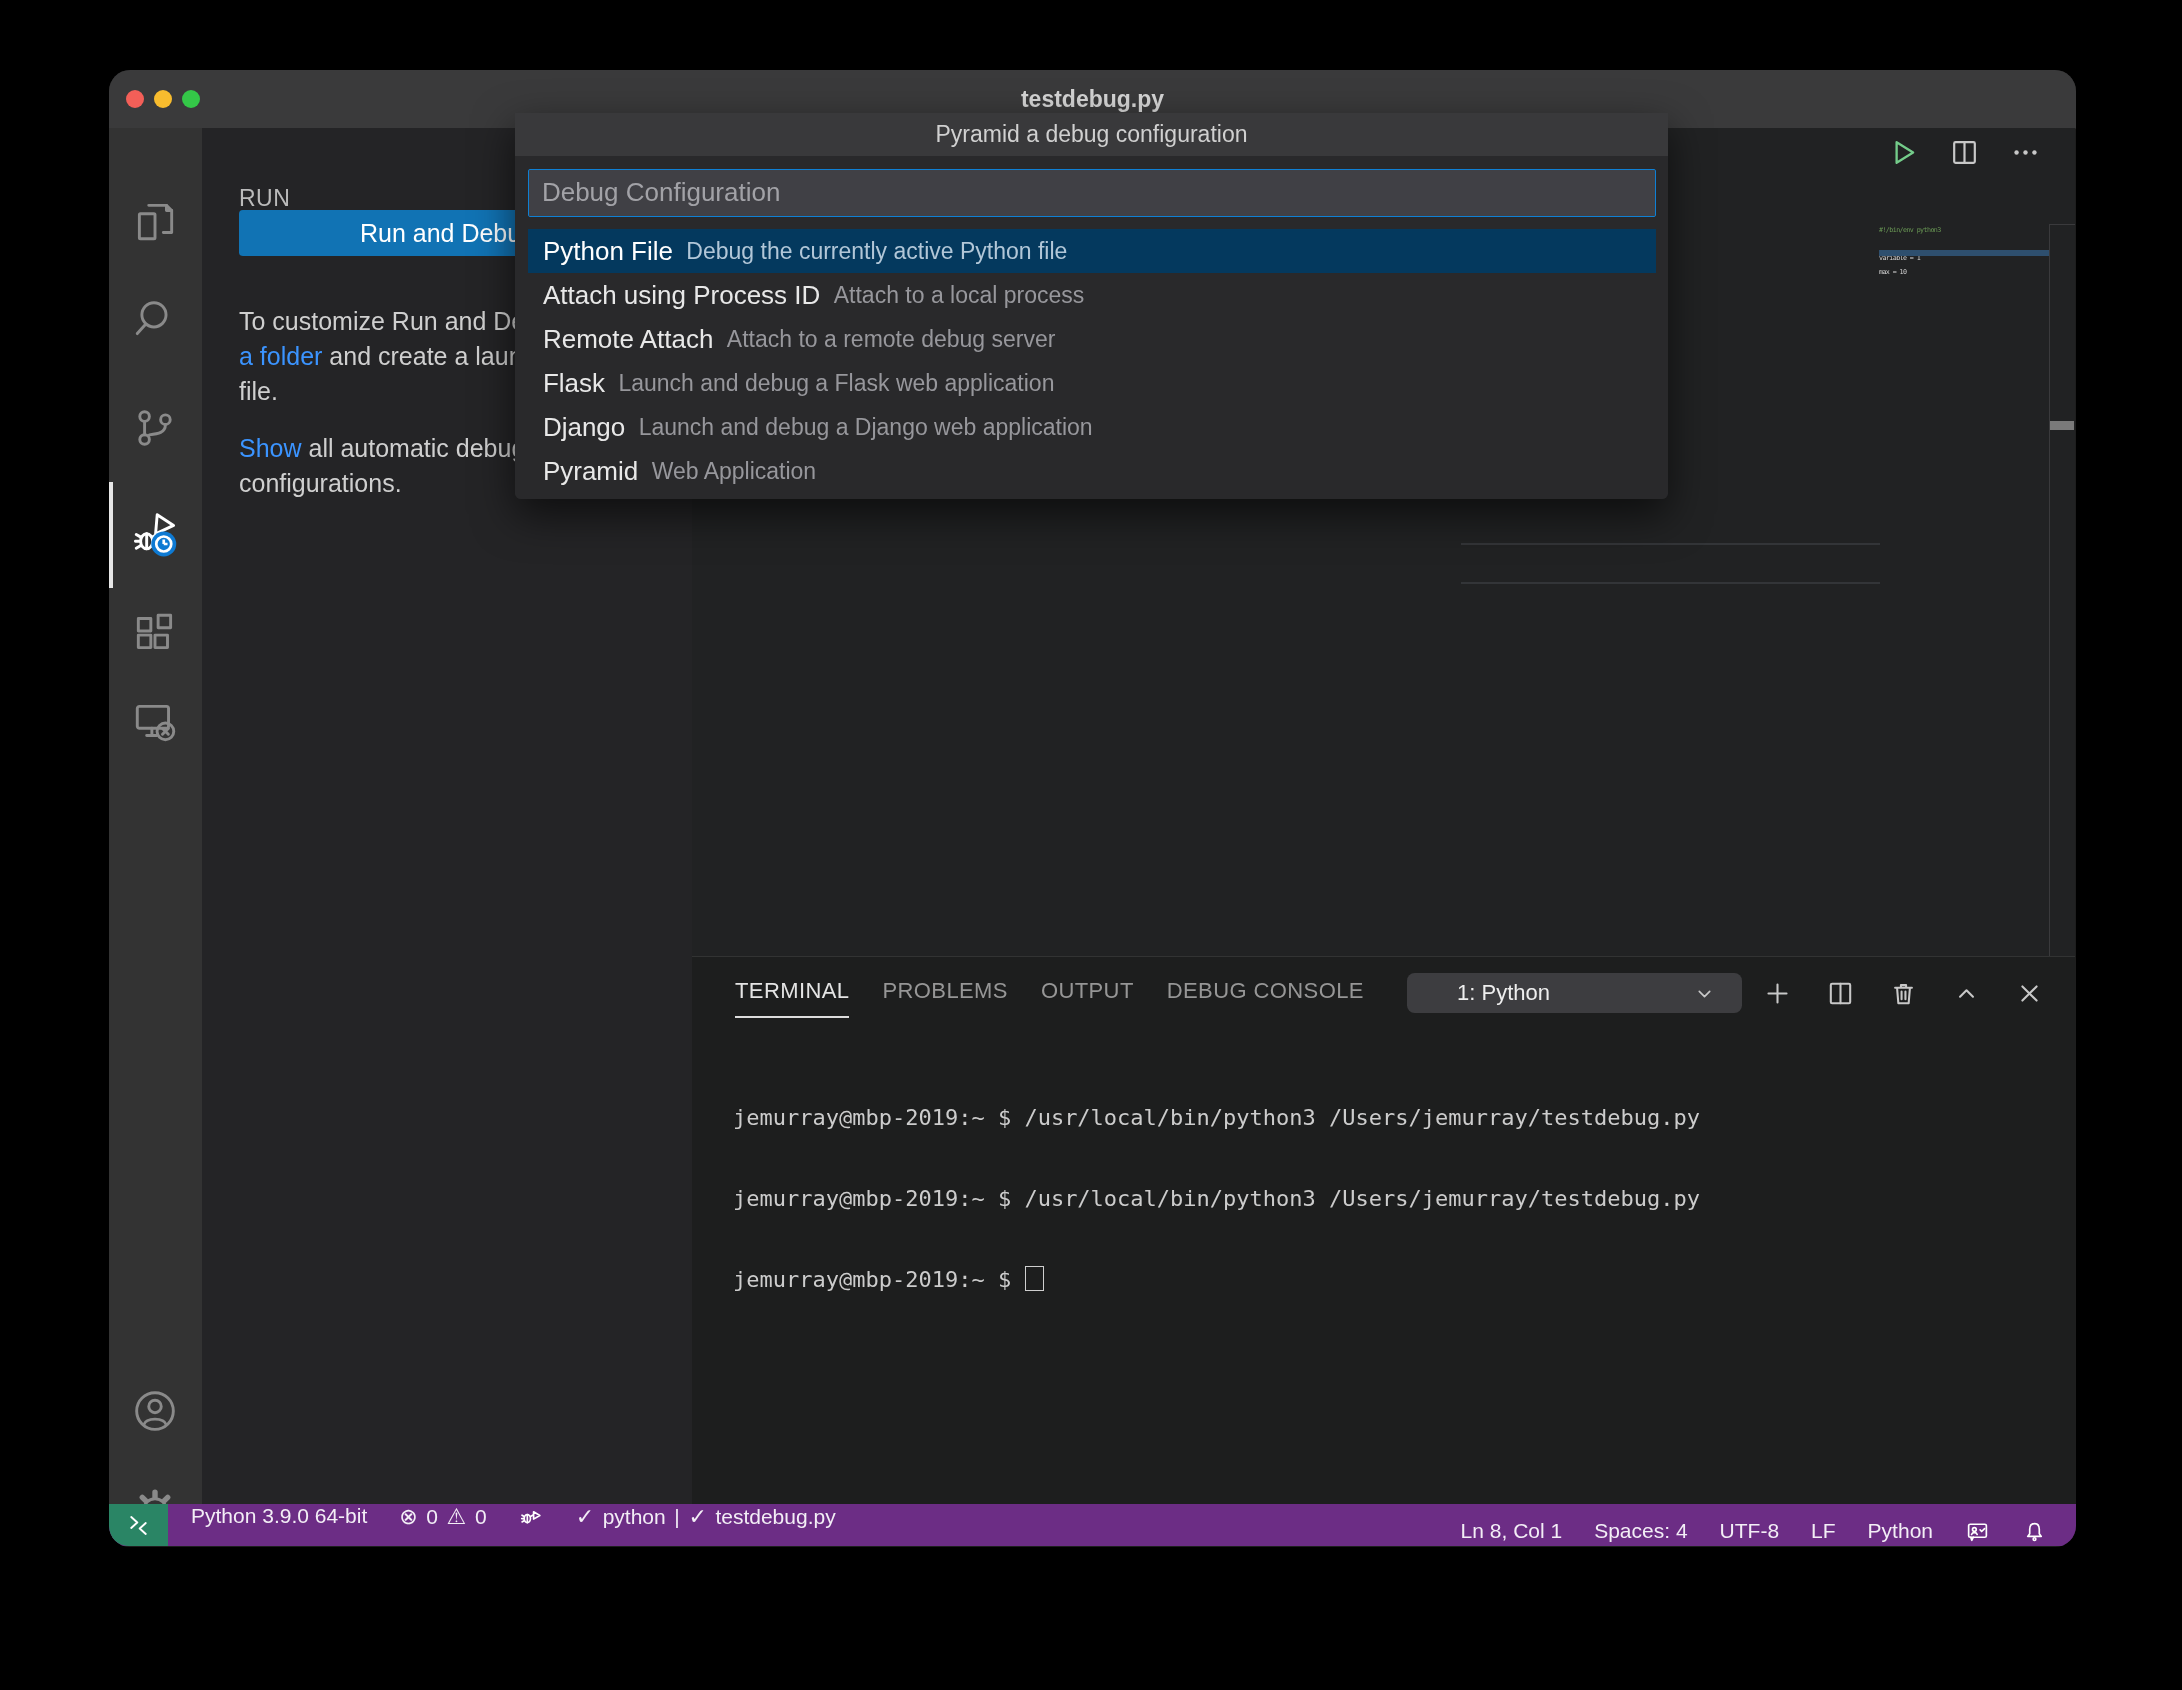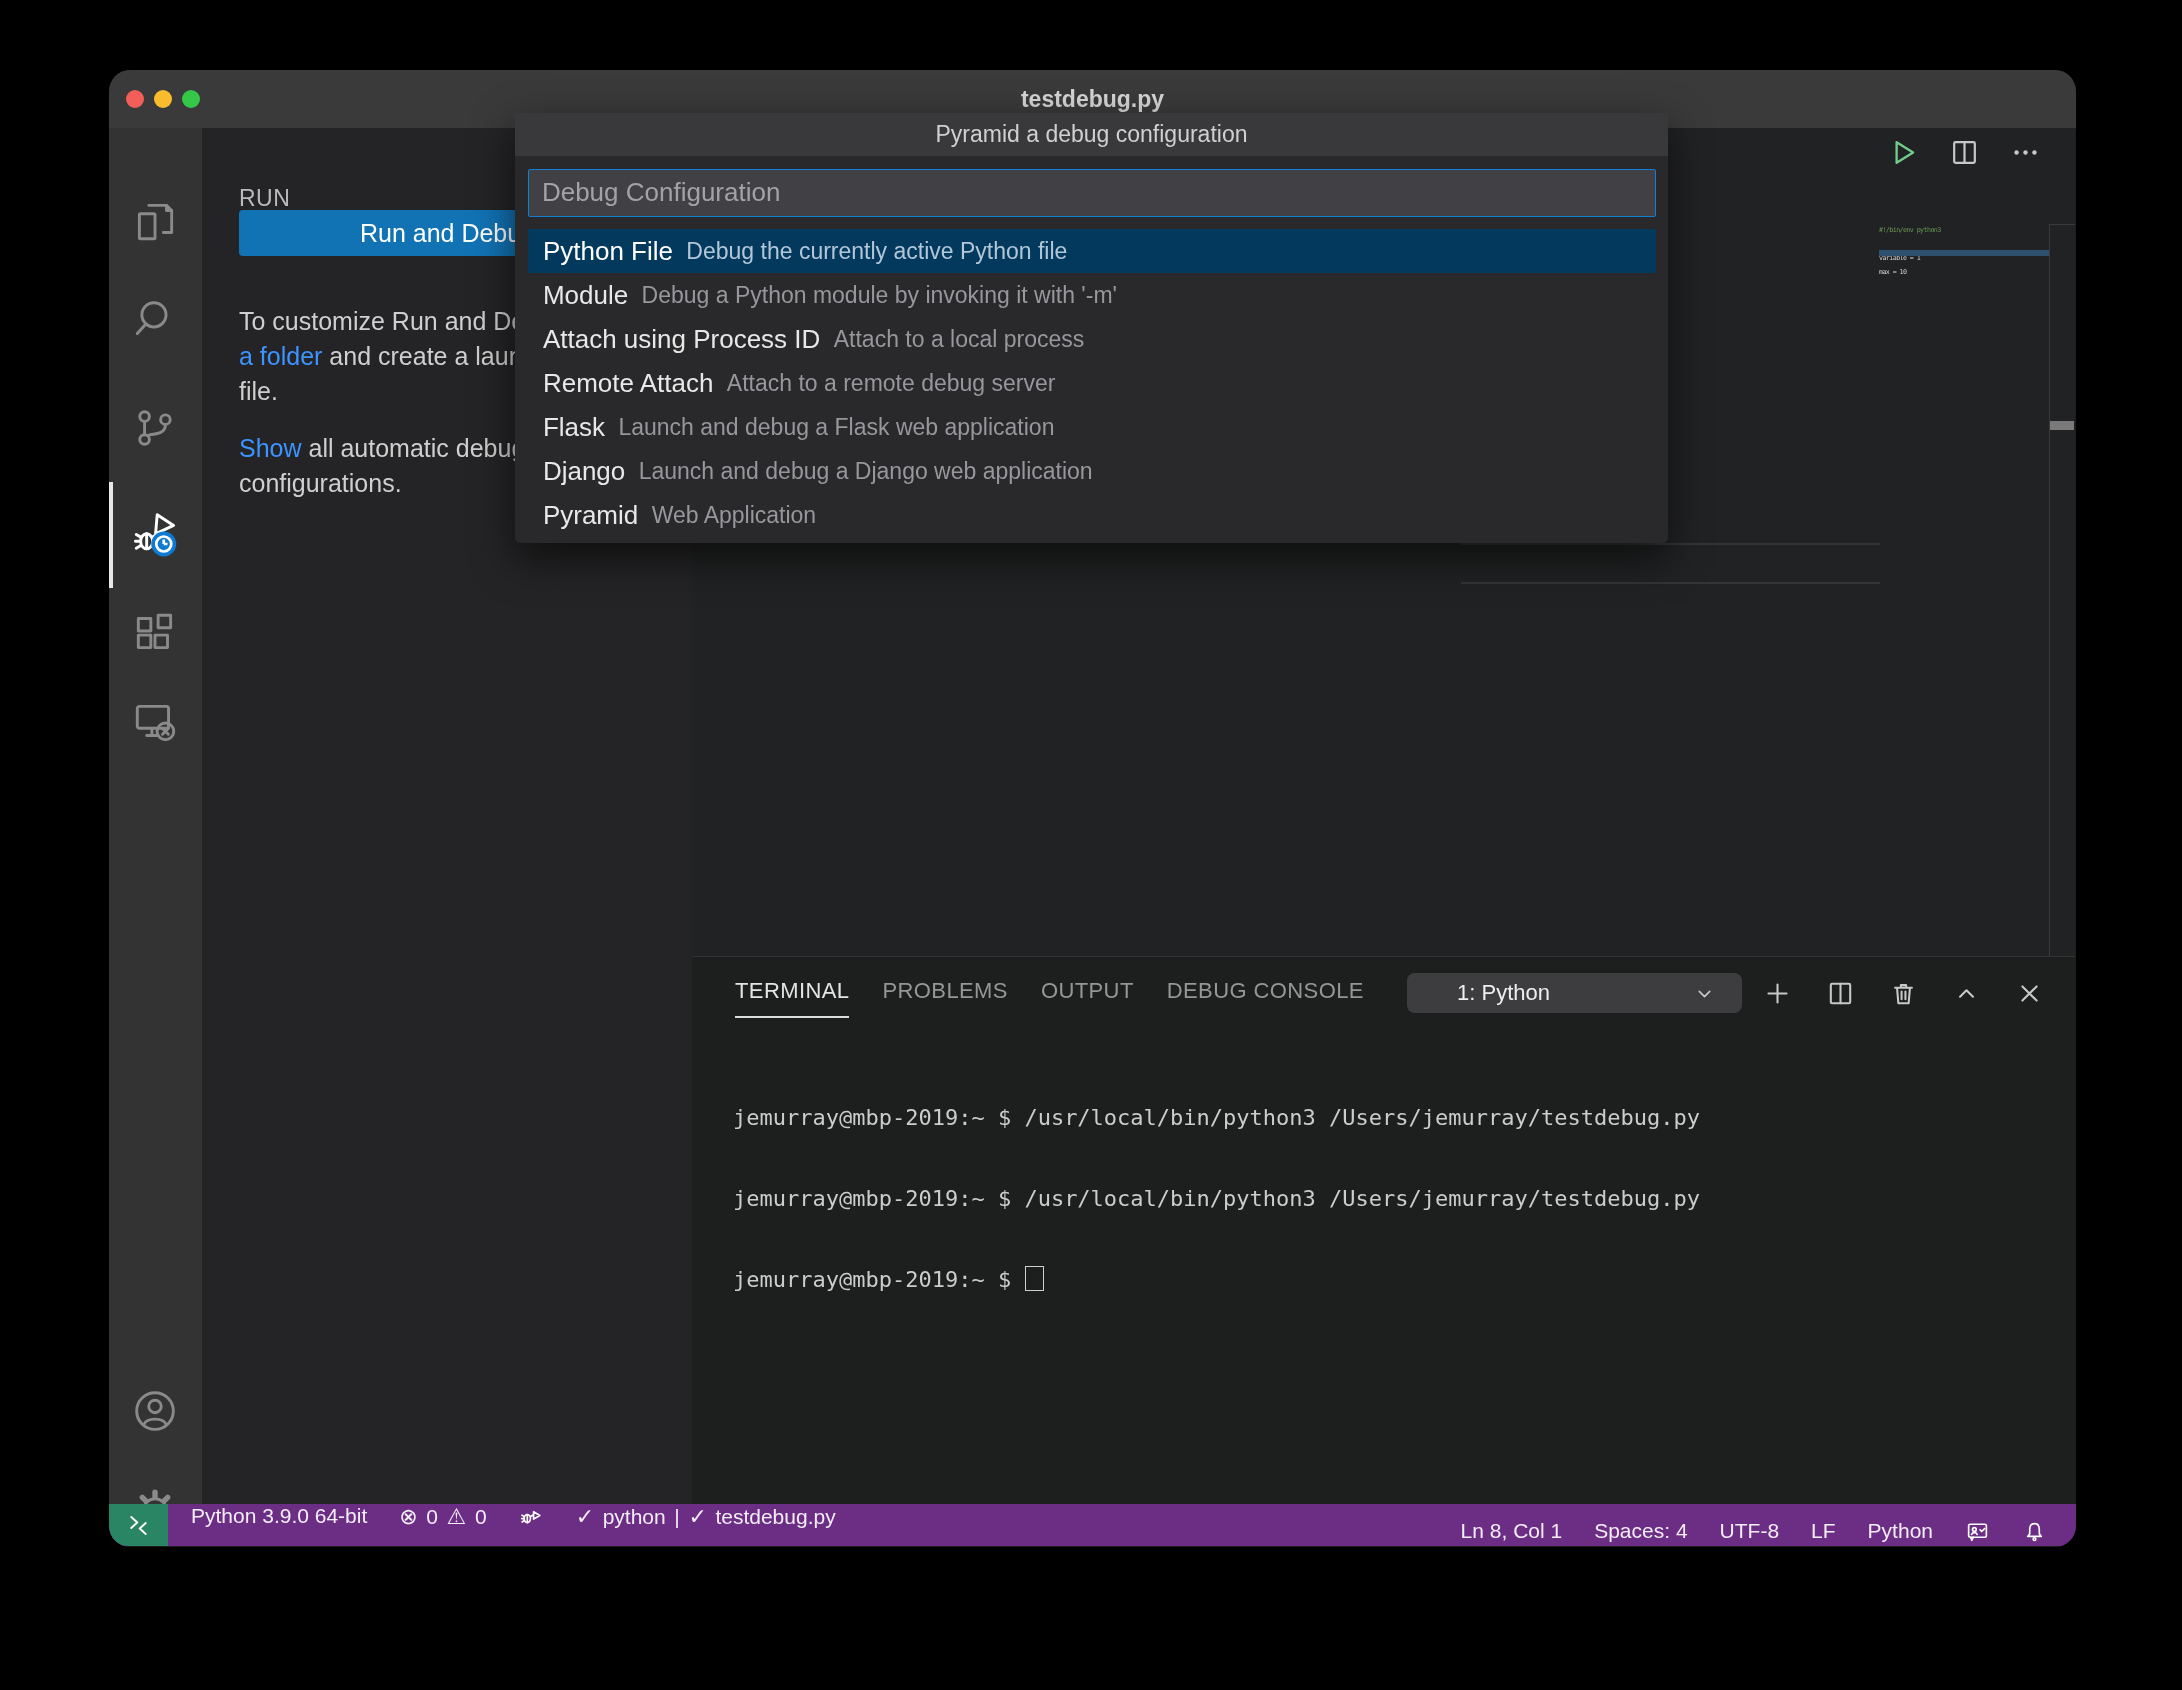--- a/index.html
+++ b/index.html
@@ -354,24 +354,20 @@
     <div class="abs quickpick">
       <div class="qp-header">Pyramid a debug configuration</div>
       <div class="qp-body">
         <input class="qp-input" value="" placeholder="Debug Configuration" style="border-color: rgb(15, 128, 212);">
         <div class="qp-list">
           <div class="qp-row sel" style="background: rgb(4, 57, 94);">
             <span class="qp-label">Python File</span>
             <span class="qp-desc">Debug the currently active Python file</span>
           </div>
           <div class="qp-row">
-            <span class="qp-label">Module</span>
-            <span class="qp-desc">Debug a Python module by invoking it with '-m'</span>
-          </div>
-          <div class="qp-row">
             <span class="qp-label">Attach using Process ID</span>
             <span class="qp-desc">Attach to a local process</span>
           </div>
           <div class="qp-row">
             <span class="qp-label">Remote Attach</span>
             <span class="qp-desc">Attach to a remote debug server</span>
           </div>
           <div class="qp-row">
             <span class="qp-label">Flask</span>
             <span class="qp-desc">Launch and debug a Flask web application</span>

